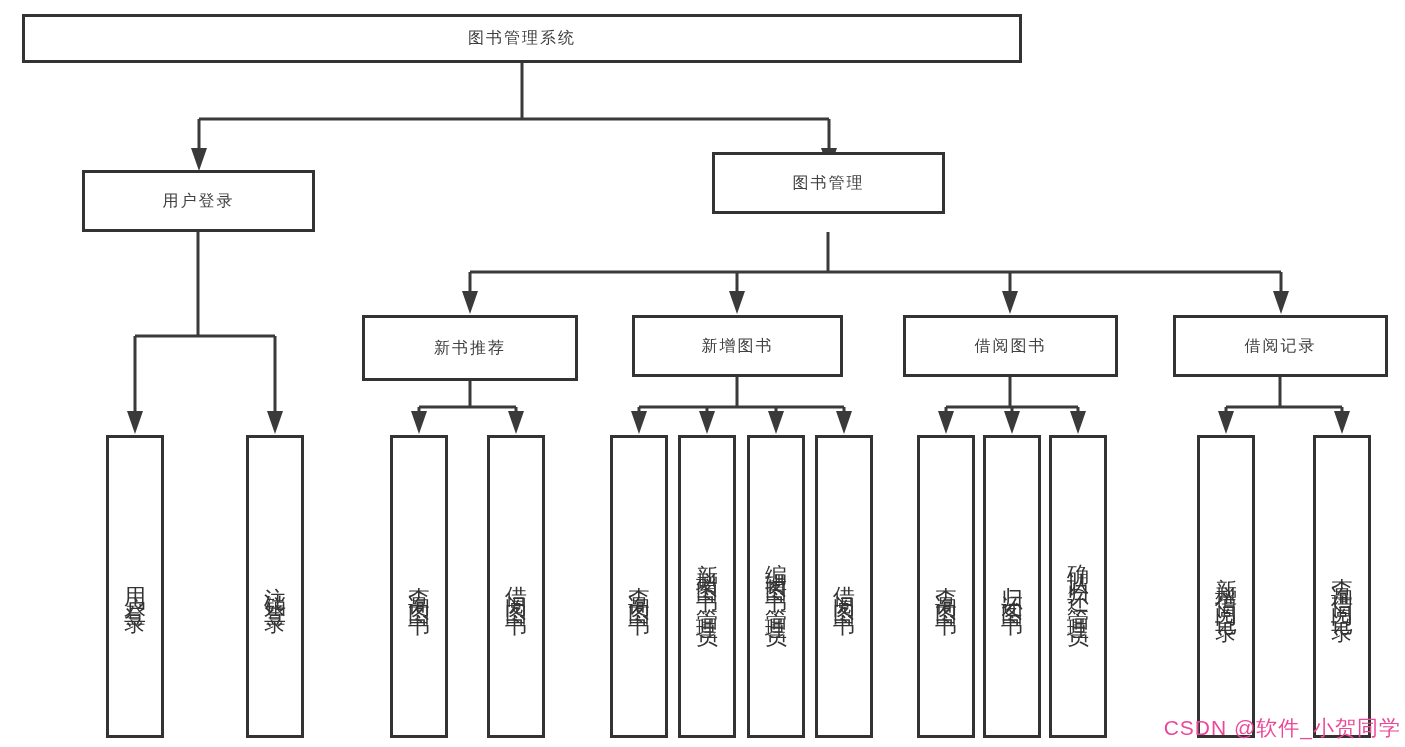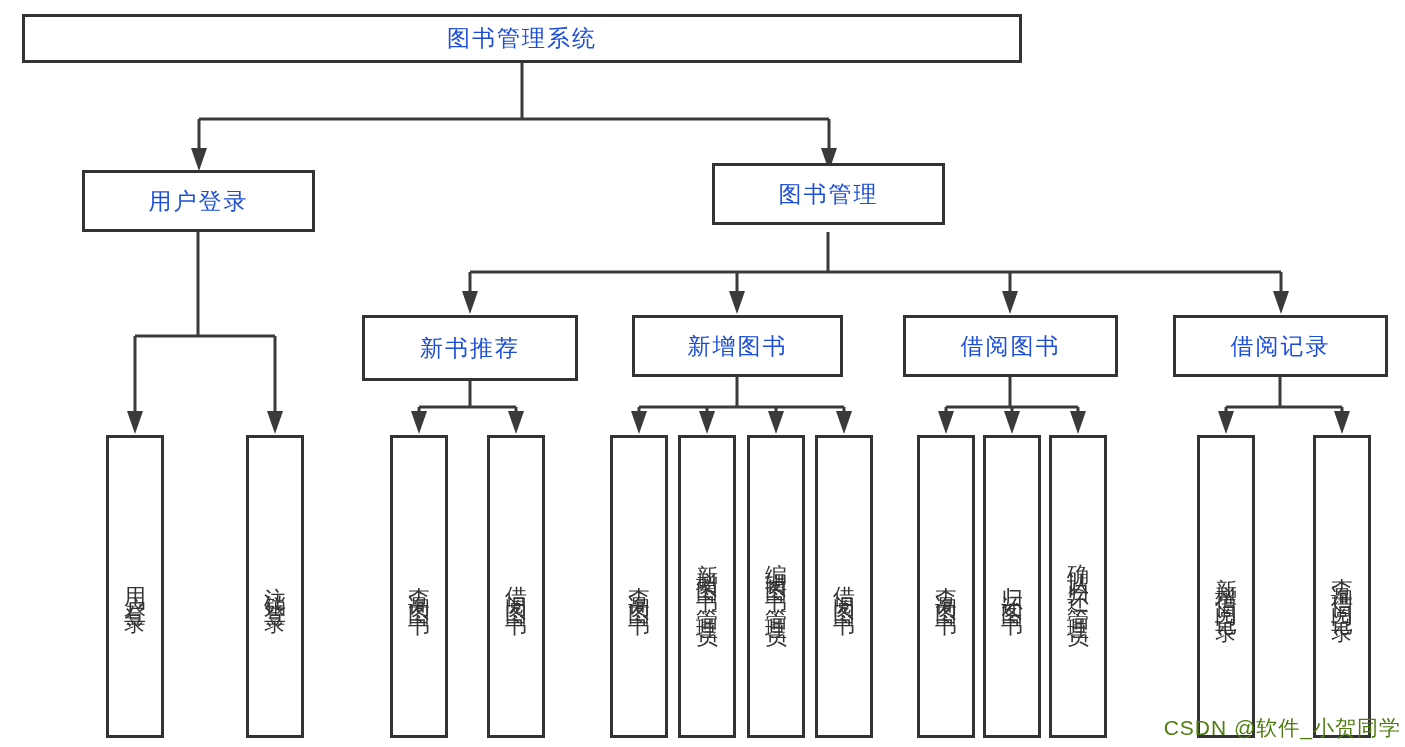--- a/index.html
+++ b/index.html
@@ -24,40 +24,40 @@
     position: absolute;
     box-sizing: border-box;
     border: 3px solid #333333;
     background: #ffffff;
     display: flex;
     align-items: center;
     justify-content: center;
     z-index: 2;
   }
   .hnode span {
-    font-size: 23px;
+    font-size: 16px;
     letter-spacing: 2px;
-    color: #1d4ed8;
+    color: #404040;
     white-space: nowrap;
     text-align: center;
   }
   .vnode span {
     writing-mode: vertical-rl;
     font-size: 22px;
     letter-spacing: 9px;
     color: #333333;
     line-height: 1;
   }
   .watermark {
     position: absolute;
     right: 4px;
     top: 714px;
     z-index: 3;
     font-size: 21px;
-    color: #4d7c0f;
+    color: #ec4899;
     letter-spacing: 1px;
     white-space: nowrap;
   }
 </style>
 </head>
 <body>
 
 <div class="stage">
 
   <svg class="connectors" viewBox="0 0 1405 747" xmlns="http://www.w3.org/2000/svg">
@@ -91,21 +91,21 @@
     </g>
   </svg>
 
   <div class="node hnode" style="left:22px;top:14px;width:1000px;height:49px">
     <span>图书管理系统</span>
   </div>
 
   <div class="node hnode" style="left:82px;top:170px;width:233px;height:62px">
     <span>用户登录</span>
   </div>
-  <div class="node hnode" style="left:712px;top:163px;width:233px;height:62px">
+  <div class="node hnode" style="left:712px;top:152px;width:233px;height:62px">
     <span>图书管理</span>
   </div>
 
   <div class="node hnode" style="left:362px;top:315px;width:216px;height:66px">
     <span>新书推荐</span>
   </div>
   <div class="node hnode" style="left:632px;top:315px;width:211px;height:62px">
     <span>新增图书</span>
   </div>
   <div class="node hnode" style="left:903px;top:315px;width:215px;height:62px">

